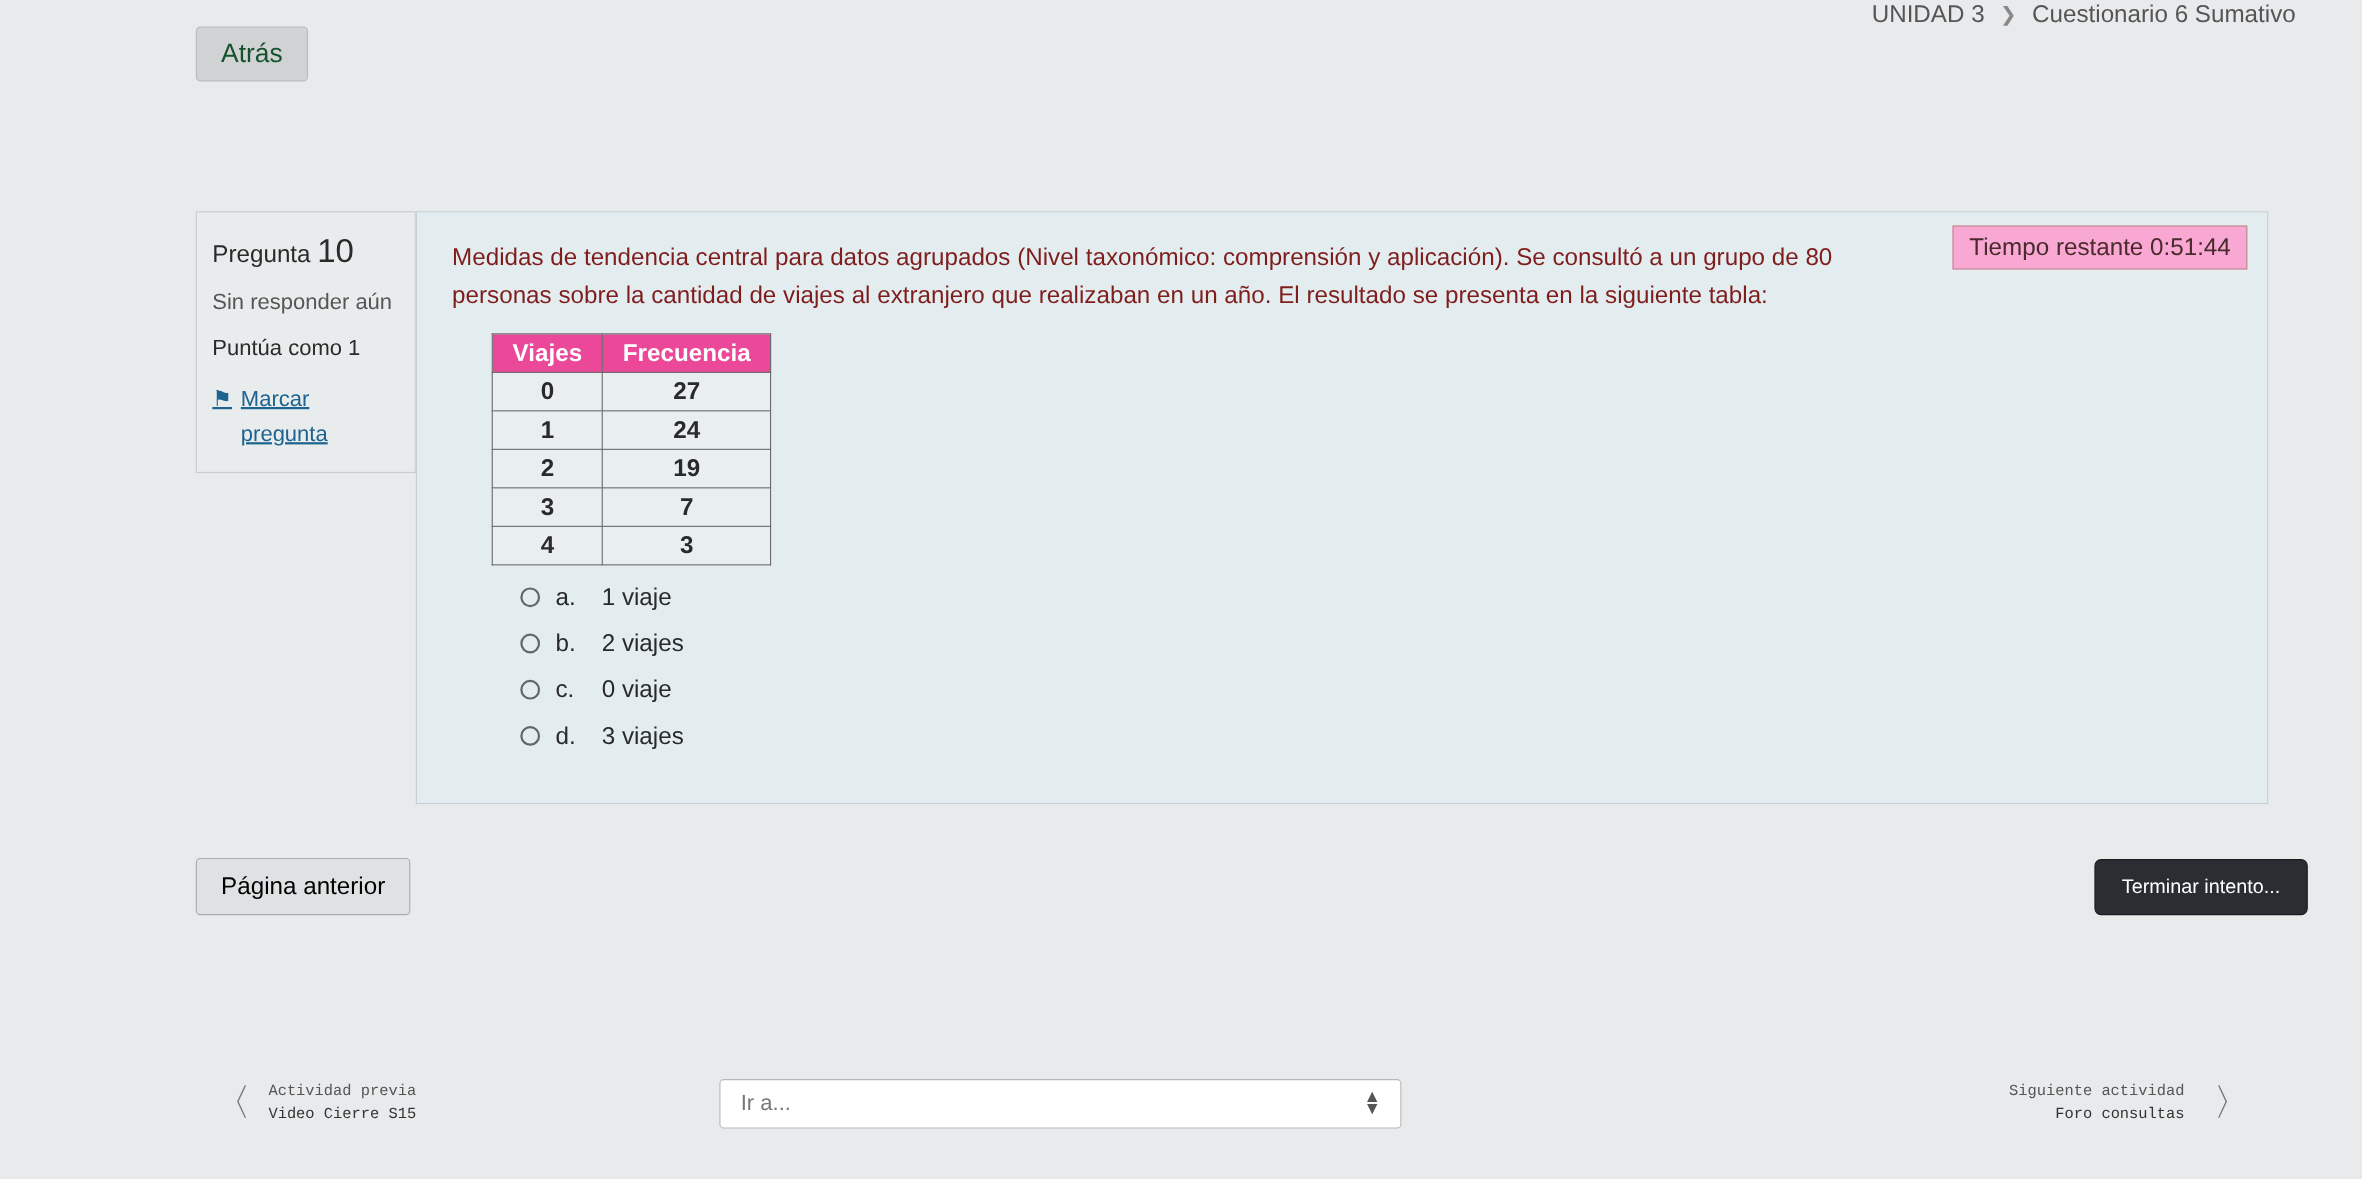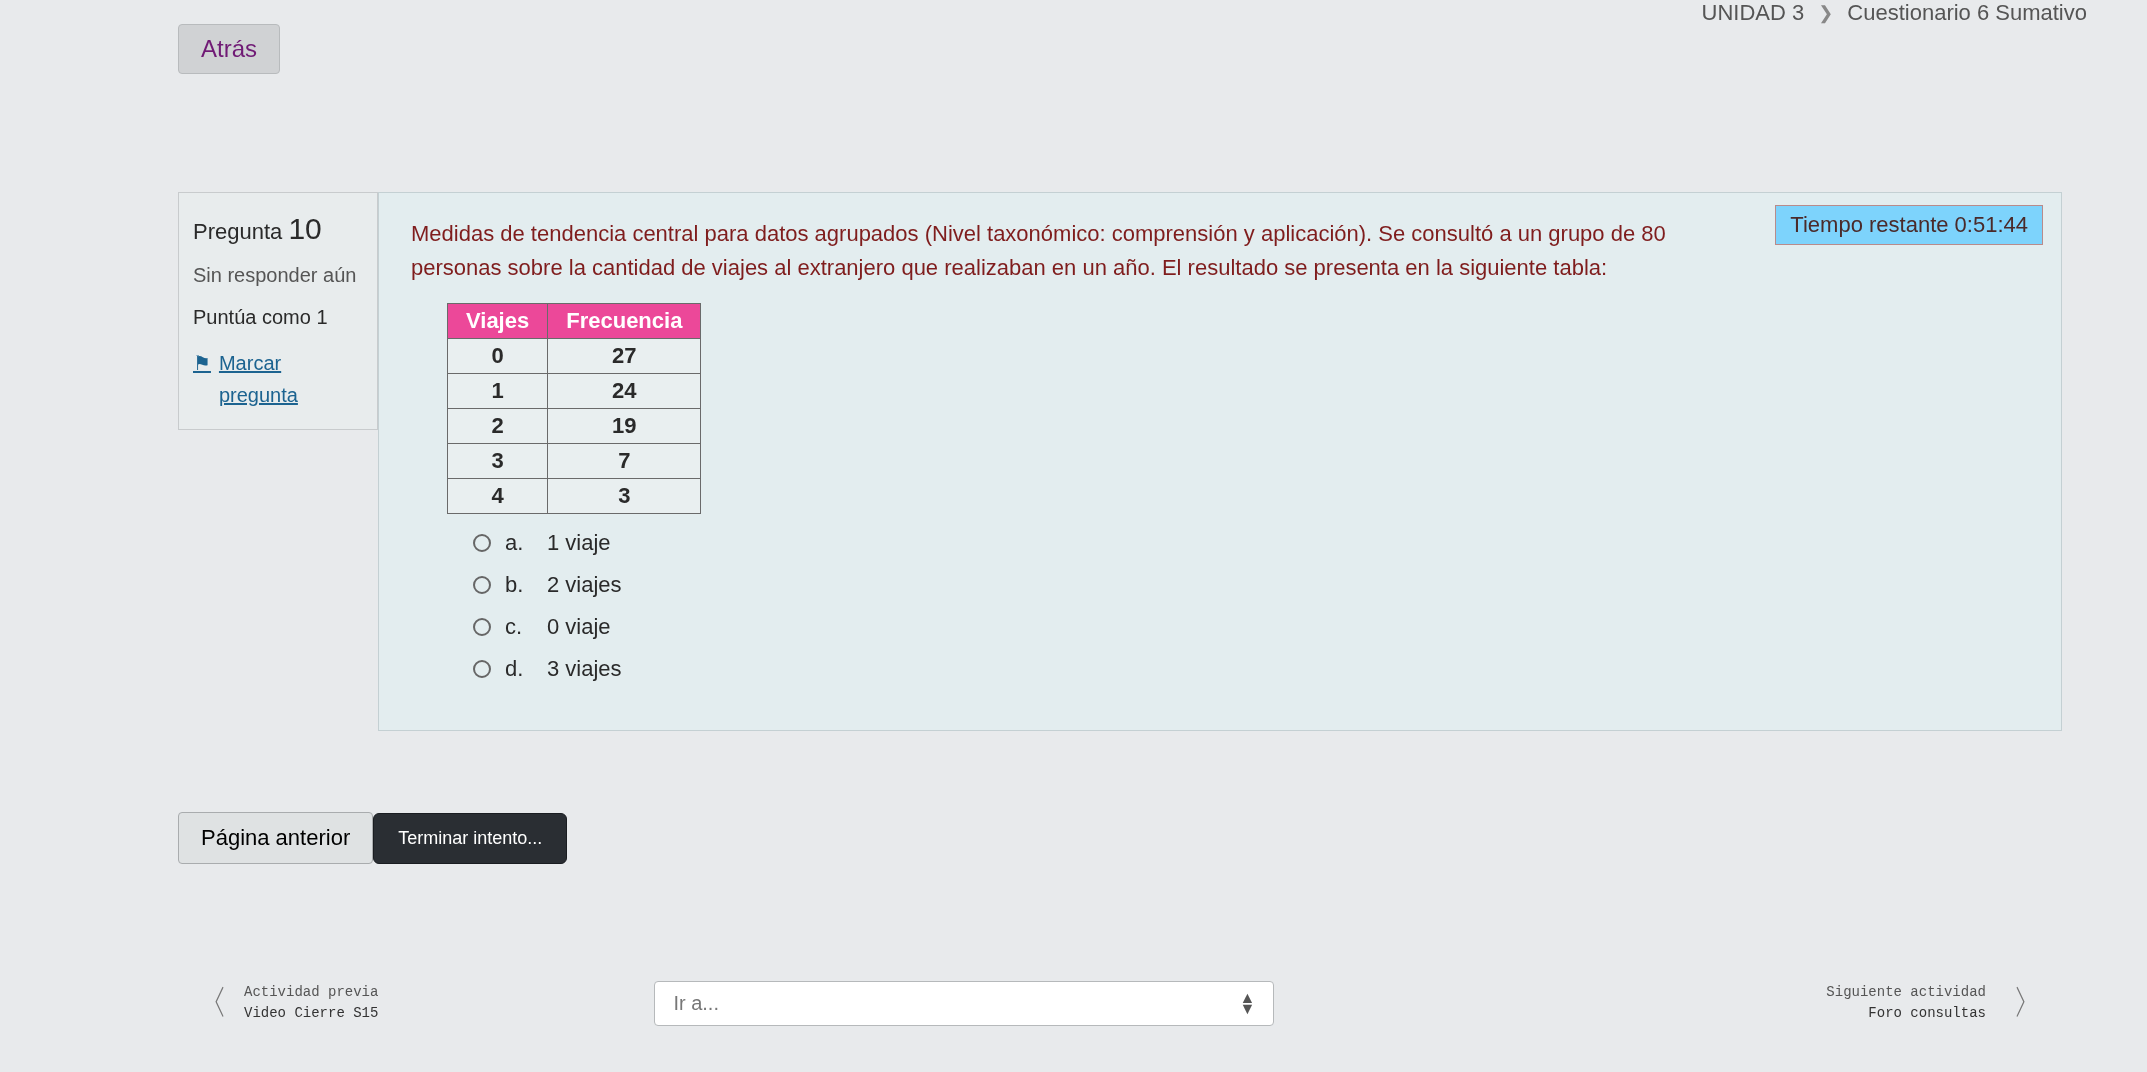--- a/index.html
+++ b/index.html
@@ -29,21 +29,21 @@
   }
   .back-btn {
     position: absolute;
     top: 24px;
     left: 178px;
     background: #d0d2d4;
     border: 1px solid #b8bbbd;
     border-radius: 4px;
     padding: 10px 22px;
     font-size: 24px;
-    color: #701a75;
+    color: #14532d;
     cursor: pointer;
   }
 
   .quiz-wrap {
     position: absolute;
     top: 192px;
     left: 178px;
     width: 1884px;
     display: flex;
     align-items: flex-start;
@@ -77,21 +77,21 @@
     border: 1px solid #c4d0d3;
     padding: 24px 28px 40px 32px;
     position: relative;
   }
 
   .timer-box {
     position: absolute;
     top: 12px;
     right: 18px;
     border: 1px solid #b98b8b;
-    background: #7dd3fc;
+    background: #f9a8d4;
     padding: 6px 14px;
     font-size: 22px;
     color: #4a2a2a;
   }
 
   .qtext {
     font-size: 22px;
     line-height: 1.55;
     color: #7f1d1d;
     max-width: 1680px;
@@ -138,24 +138,24 @@
     width: 18px;
     height: 18px;
     border: 2px solid #666;
     border-radius: 50%;
   }
   .answers .opt .letter { width: 28px; }
 
   .nav-row {
     position: absolute;
     left: 178px;
-    top: 812px;
-    width: 1716px;
-    display: flex;
-    justify-content: flex-start;
+    top: 780px;
+    width: 1920px;
+    display: flex;
+    justify-content: space-between;
     align-items: center;
   }
   .btn-prev {
     background: #dfe2e3;
     border: 1px solid #a9acae;
     border-radius: 4px;
     padding: 12px 22px;
     font-size: 22px;
     cursor: pointer;
   }

